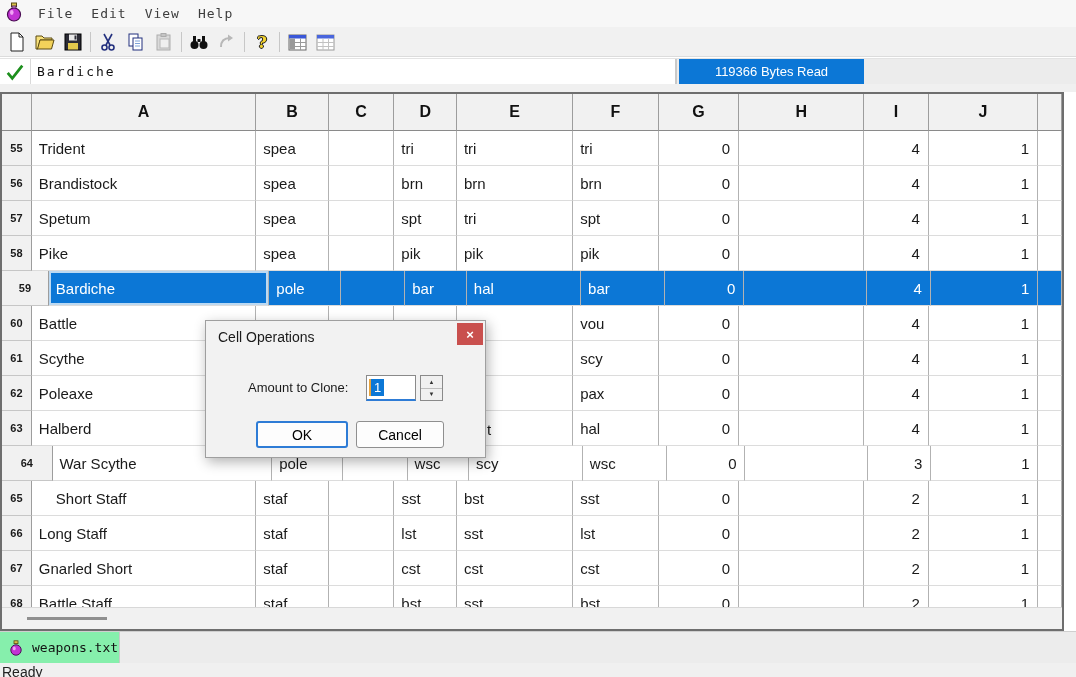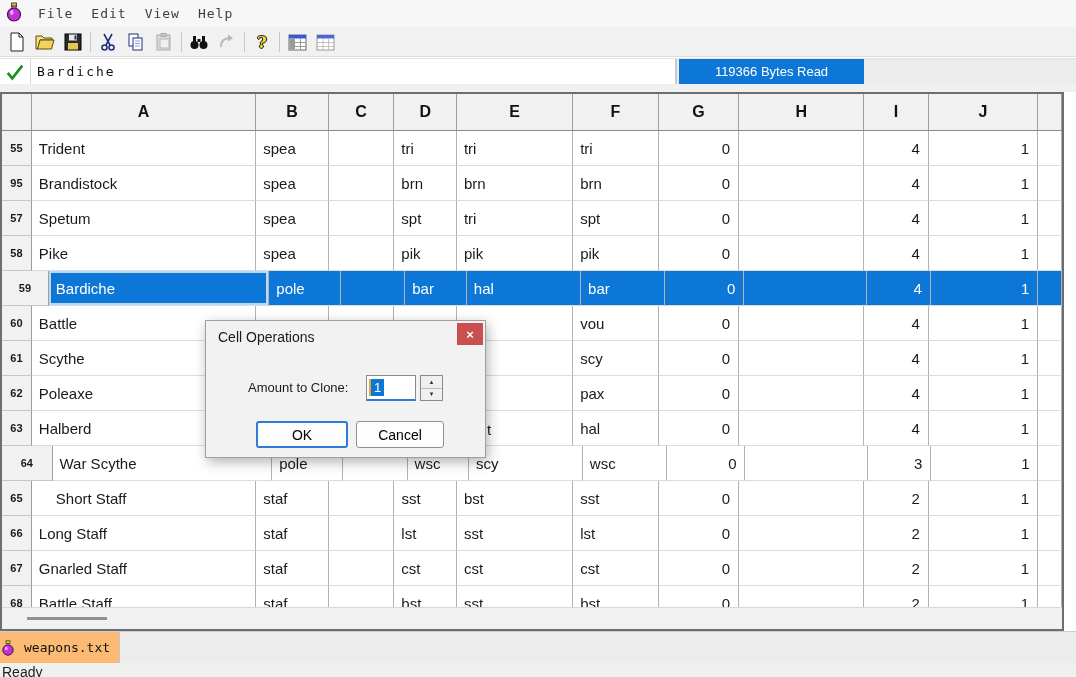--- a/index.html
+++ b/index.html
@@ -68,22 +68,22 @@
     border:1px solid #8a8a8a; display:flex; flex-direction:column; }
   .spin-btn { flex:1; display:flex; align-items:center; justify-content:center; font-size:6px; color:#333; }
   .spin-btn.up { border-bottom:1px solid #bdbdbd; }
   #dlg-ok { position:absolute; left:50px; top:100px; width:92px; height:27px; background:#fdfdfd;
     border:2px solid #2e7cd6; border-radius:3px; font-size:14px; font-family:"Liberation Sans",sans-serif; }
   #dlg-cancel { position:absolute; left:150px; top:100px; width:88px; height:27px; background:#fdfdfd;
     border:1px solid #8f8f8f; border-radius:3px; font-size:14px; font-family:"Liberation Sans",sans-serif; }
   
   #tabbar { position:absolute; left:0; top:631px; width:1076px; height:32px; background:#ececec;
     border-top:1px solid #cfcfcf; display:flex; }
-  #tab-active { width:120px; height:100%; background:#fdba74; border-right:1px solid #c9c9c9;
-    display:flex; align-items:center; }
+  #tab-active { width:120px; height:100%; background:#86efac; border-right:1px solid #c9c9c9;
+    display:flex; align-items:center; padding-left:8px; }
   #tab-active .tab-label { font-family:"DejaVu Sans Mono",monospace; font-size:13px; margin-left:8px; color:#111; }
   #statusbar { position:absolute; left:0; top:663px; width:1076px; height:20px; background:#f0f0f0; }
   #status-text { position:absolute; left:2px; top:1px; font-size:14px; color:#222; }
 </style>
 </head>
 <body>
 
 <div id="app">
 
   <div id="menubar">
@@ -228,21 +228,21 @@
             <div class="dcell al" style="width: 63px;">tri</div>
             <div class="dcell al" style="width: 117px;">tri</div>
             <div class="dcell al" style="width: 86px;">tri</div>
             <div class="dcell ar" style="width: 81px;">0</div>
             <div class="dcell al" style="width: 126px;"></div>
             <div class="dcell ar" style="width: 65px;">4</div>
             <div class="dcell ar" style="width: 110px;">1</div>
             <div class="dcell al" style="width: 24px;"></div>
           </div>
           <div class="drow">
-            <div class="rncell" style="width: 30px;">95</div>
+            <div class="rncell" style="width: 30px;">56</div>
             <div class="dcell al" style="width: 226px;">Brandistock</div>
             <div class="dcell al" style="width: 73px;">spea</div>
             <div class="dcell al" style="width: 66px;"></div>
             <div class="dcell al" style="width: 63px;">brn</div>
             <div class="dcell al" style="width: 117px;">brn</div>
             <div class="dcell al" style="width: 86px;">brn</div>
             <div class="dcell ar" style="width: 81px;">0</div>
             <div class="dcell al" style="width: 126px;"></div>
             <div class="dcell ar" style="width: 65px;">4</div>
             <div class="dcell ar" style="width: 110px;">1</div>
@@ -383,21 +383,21 @@
             <div class="dcell al" style="width: 117px;">sst</div>
             <div class="dcell al" style="width: 86px;">lst</div>
             <div class="dcell ar" style="width: 81px;">0</div>
             <div class="dcell al" style="width: 126px;"></div>
             <div class="dcell ar" style="width: 65px;">2</div>
             <div class="dcell ar" style="width: 110px;">1</div>
             <div class="dcell al" style="width: 24px;"></div>
           </div>
           <div class="drow">
             <div class="rncell" style="width: 30px;">67</div>
-            <div class="dcell al" style="width: 226px;">Gnarled Staff</div>
+            <div class="dcell al" style="width: 226px;">Gnarled Short</div>
             <div class="dcell al" style="width: 73px;">staf</div>
             <div class="dcell al" style="width: 66px;"></div>
             <div class="dcell al" style="width: 63px;">cst</div>
             <div class="dcell al" style="width: 117px;">cst</div>
             <div class="dcell al" style="width: 86px;">cst</div>
             <div class="dcell ar" style="width: 81px;">0</div>
             <div class="dcell al" style="width: 126px;"></div>
             <div class="dcell ar" style="width: 65px;">2</div>
             <div class="dcell ar" style="width: 110px;">1</div>
             <div class="dcell al" style="width: 24px;"></div>

